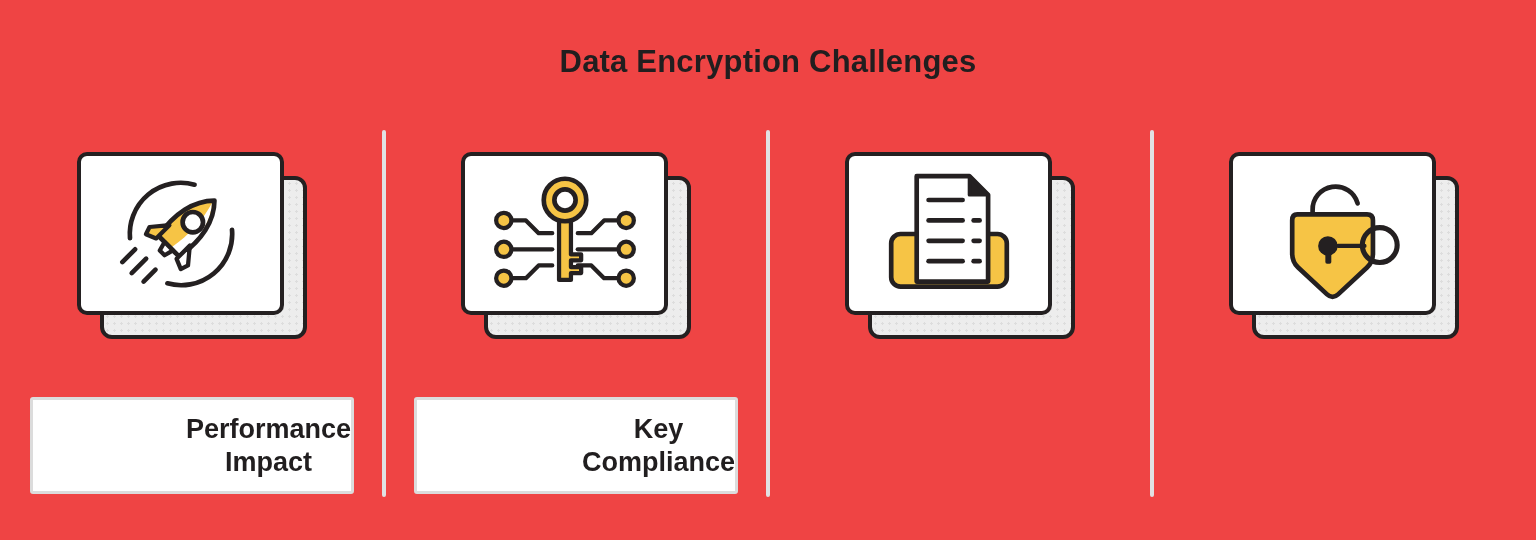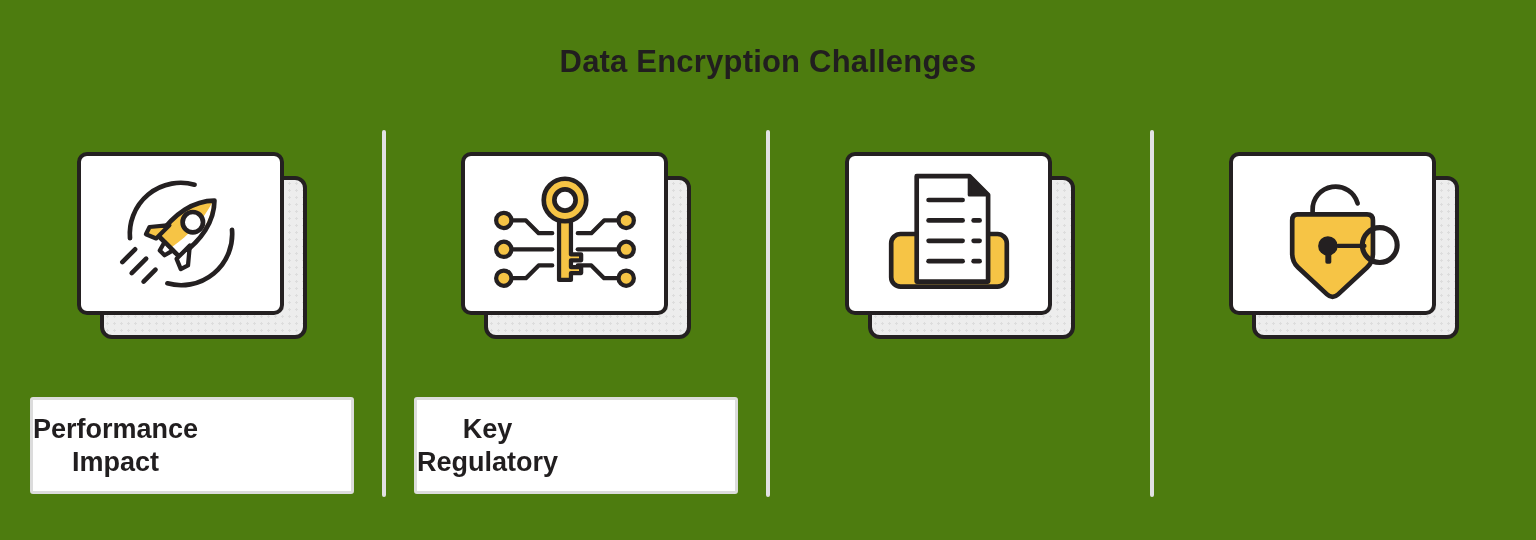--- a/index.html
+++ b/index.html
@@ -4,21 +4,21 @@
 <style>
   html, body { margin: 0; padding: 0; }
   body {
     font-family: "Liberation Sans", "DejaVu Sans", sans-serif;
     background: #f6f6f7;
   }
   .canvas {
     position: relative;
     width: 1536px;
     height: 540px;
-    background: #4d7c0f;
+    background: #ef4444;
     overflow: hidden;
   }
   .title {
     position: absolute;
     top: 44px;
     left: 0;
     width: 100%;
     text-align: center;
     font-size: 31px;
     font-weight: 700;
@@ -86,21 +86,21 @@
     position: absolute;
     left: 30px;
     right: 30px;
     top: 267px;
     height: 91px;
     background: #ffffff;
     border: 3px solid #dcdcdc;
     border-radius: 3px;
     display: flex;
     align-items: center;
-    justify-content: flex-start;
+    justify-content: flex-end;
     text-align: center;
   }
   .label-text {
     white-space: pre-line;
     font-size: 27px;
     line-height: 33px;
     font-weight: 700;
     color: #211e1f;
   }
 </style>
@@ -169,21 +169,21 @@
               <circle cx="172" cy="132" r="9"></circle>
             </g>
             <path d="M93,64 H107 V104 H119 V111 H107 V119 H119 V126 H107 V134 H93 Z" fill="#f6c445" stroke="#242021" stroke-width="5" stroke-linejoin="round"></path>
             <circle cx="100" cy="40" r="25" fill="#f6c445" stroke="#242021" stroke-width="5.5"></circle>
             <circle cx="100" cy="40" r="12.5" fill="#ffffff" stroke="#242021" stroke-width="5.5"></circle>
           </svg>
         </div>
       </div>
       <div class="label-box">
         <span class="label-text">Key
-Regulatory</span>
+Compliance</span>
       </div>
     </div>
 
     <div class="divider"></div>
 
     <div class="column">
       <div class="card-stack">
         <div class="card-shadow"></div>
         <div class="card">
           <svg width="174" height="136" viewBox="0 0 200 160">

